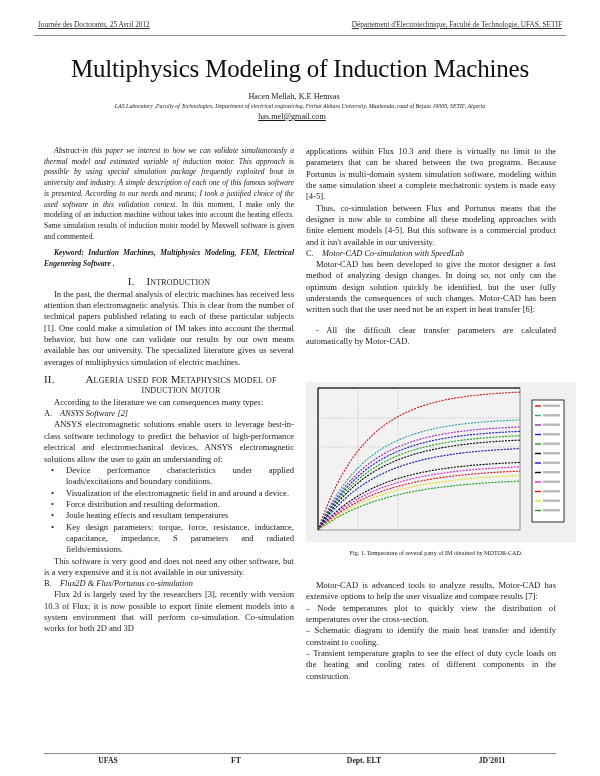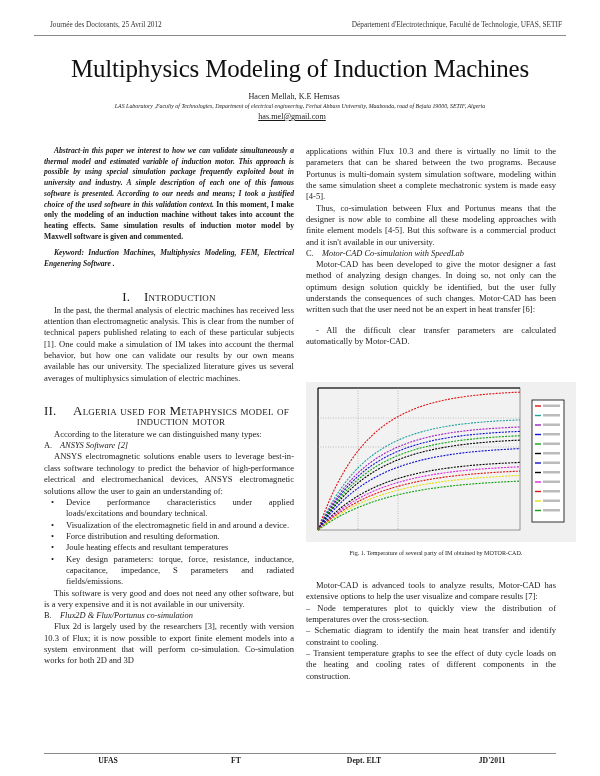--- a/index.html
+++ b/index.html
@@ -1,39 +1,39 @@
 <!DOCTYPE html>
 <html><head>
 <meta charset="utf-8">
 <style>
   html, body { margin: 0; padding: 0; background: #ffffff; }
   body { width: 600px; height: 776px; position: relative; overflow: hidden;
          font-family: "Liberation Serif", serif; color: #1a1a1a; }
-  .running-head { position: absolute; top: 20px; left: 50px; right: 38px;
-                  font-size: 7.3px; color: #333; display: flex; justify-content: space-between; }
+  .running-head { position: absolute; top: 20px; left: 38px; right: 38px;
+                  font-size: 7.3px; color: #333; display: flex; justify-content: space-between; text-decoration: underline; }
   .head-rule { position: absolute; top: 35px; left: 34px; right: 34px; height: 0;
                border-top: 1.3px solid #8a8a8a; }
   .title { position: absolute; top: 55px; left: 0; right: 0; text-align: center;
            font-size: 25px; color: #111; letter-spacing: -0.2px; }
   .authors { position: absolute; top: 92px; left: 0; right: 12px; text-align: center; font-size: 8.2px; }
   .affil { position: absolute; top: 103px; left: 0; right: 0; text-align: center;
            font-size: 5.9px; font-style: italic; }
   .email { position: absolute; top: 112px; left: 0; right: 16px; text-align: center; font-size: 8.2px; }
   .email span { text-decoration: underline; }
 
   .col { position: absolute; top: 146px; width: 250px; font-size: 8.55px; line-height: 11.35px; }
   .col.left { left: 44px; }
   .col.right { left: 306px; }
   p { margin: 0; text-align: justify; }
   .indent { text-indent: 10px; }
-  .abstract { font-style: italic; font-weight: bold; font-size: 7.6px; line-height: 10.7px; }
+  .abstract { font-style: italic; font-weight: normal; font-size: 7.6px; line-height: 10.7px; }
   .abstract .plain { font-style: normal; }
   .kw { font-style: italic; font-weight: bold; font-size: 7.6px; line-height: 10.7px; margin-top: 6px; }
-  .sec { text-align: center; font-size: 13px; font-variant: small-caps; letter-spacing: 0.2px;
-         margin: 22px 0 3px; line-height: 10px; }
+  .sec { text-align: center; font-size: 11px; font-variant: small-caps; letter-spacing: 0.2px;
+         margin: 6px 0 3px; line-height: 10px; }
   .sec.two { text-align: left; padding-left: 0; display: flex; }
   .sec.two .num { width: 24px; flex: none; }
   .sec.two .txt { flex: 1; text-align: center; }
   .subsec { font-style: italic; font-size: 8.4px; line-height: 11px; }
   .subsec .lbl { display: inline-block; width: 16px; font-style: normal; }
   ul { margin: 0; padding: 0; list-style: none; }
   li { position: relative; padding-left: 22px; text-align: justify; }
   li::before { content: "•"; position: absolute; left: 7px; top: 0; }
   .gap { height: 9px; }
 
@@ -70,26 +70,26 @@
 
   <div class="sec">
     <span>I.</span>&nbsp;&nbsp;&nbsp;&nbsp;<span>Introduction</span>
   </div>
   <p class="indent">In the past, the thermal analysis of electric machines has received less attention than electromagnetic analysis. This is clear from the number of technical papers published relating to each of these particular subjects [1]. One could make a simulation of IM takes into account the thermal behavior, but how one can validate our results by our own means available has our university. The specialized literature gives us several averages of multiphysics simulation of electric machines.</p>
 
   <div class="sec two">
     <span class="num">II.</span>
     <span class="txt">Algeria used for Metaphysics model of induction motor</span>
   </div>
-  <p class="indent">According to the literature we can distinguished many types:</p>
+  <p class="indent">According to the literature we can consequences many types:</p>
 
   <div class="subsec"><span class="lbl">A.</span><span>ANSYS Software [2]</span></div>
   <p class="indent">ANSYS electromagnetic solutions enable users to leverage best-in-class software technology to predict the behavior of high-performance electrical and electromechanical devices, ANSYS electromagnetic solutions allow the user to gain an understanding of:</p>
   <ul>
-    <li>Device performance characteristics under applied loads/excitations and boundary technical.</li>
+    <li>Device performance characteristics under applied loads/excitations and boundary conditions.</li>
     <li>Visualization of the electromagnetic field in and around a device.</li>
     <li>Force distribution and resulting deformation.</li>
     <li>Joule heating effects and resultant temperatures</li>
     <li>Key design parameters: torque, force, resistance, inductance, capacitance, impedance, S parameters and radiated fields/emissions.</li>
   </ul>
   <p class="indent">This software is very good and does not need any other software, but is a very expensive and it is not available in our university.</p>
 
   <div class="subsec"><span class="lbl">B.</span><span>Flux2D &amp; Flux/Portunus co-simulation</span></div>
   <p class="indent">Flux 2d is largely used by the researchers [3], recently with version 10.3 of Flux; it is now possible to export finite element models into a system environment that will perform co-simulation. Co-simulation works for both 2D and 3D</p>
 </div>

